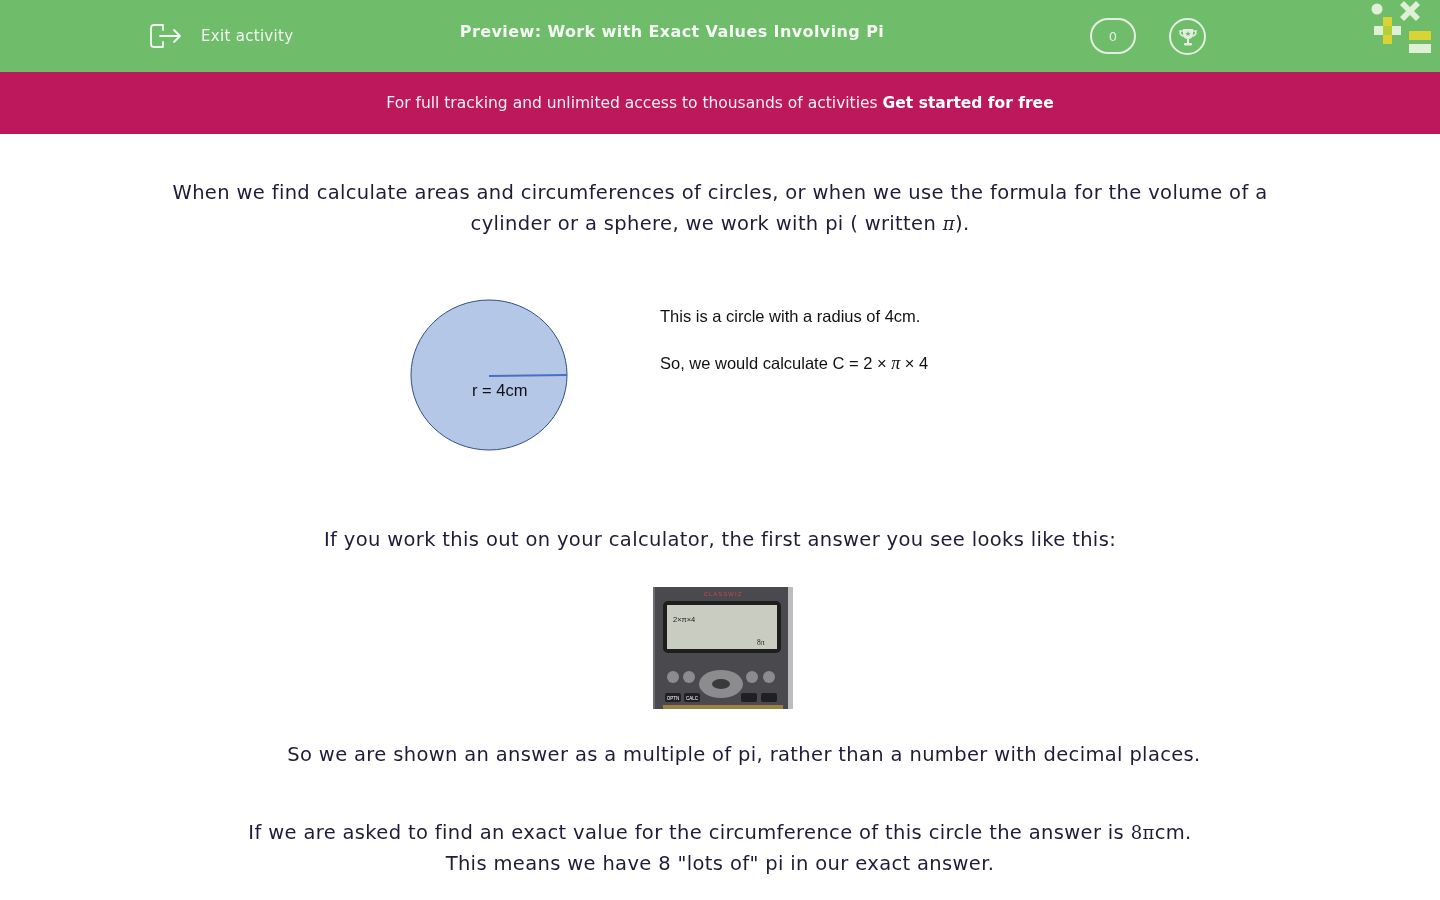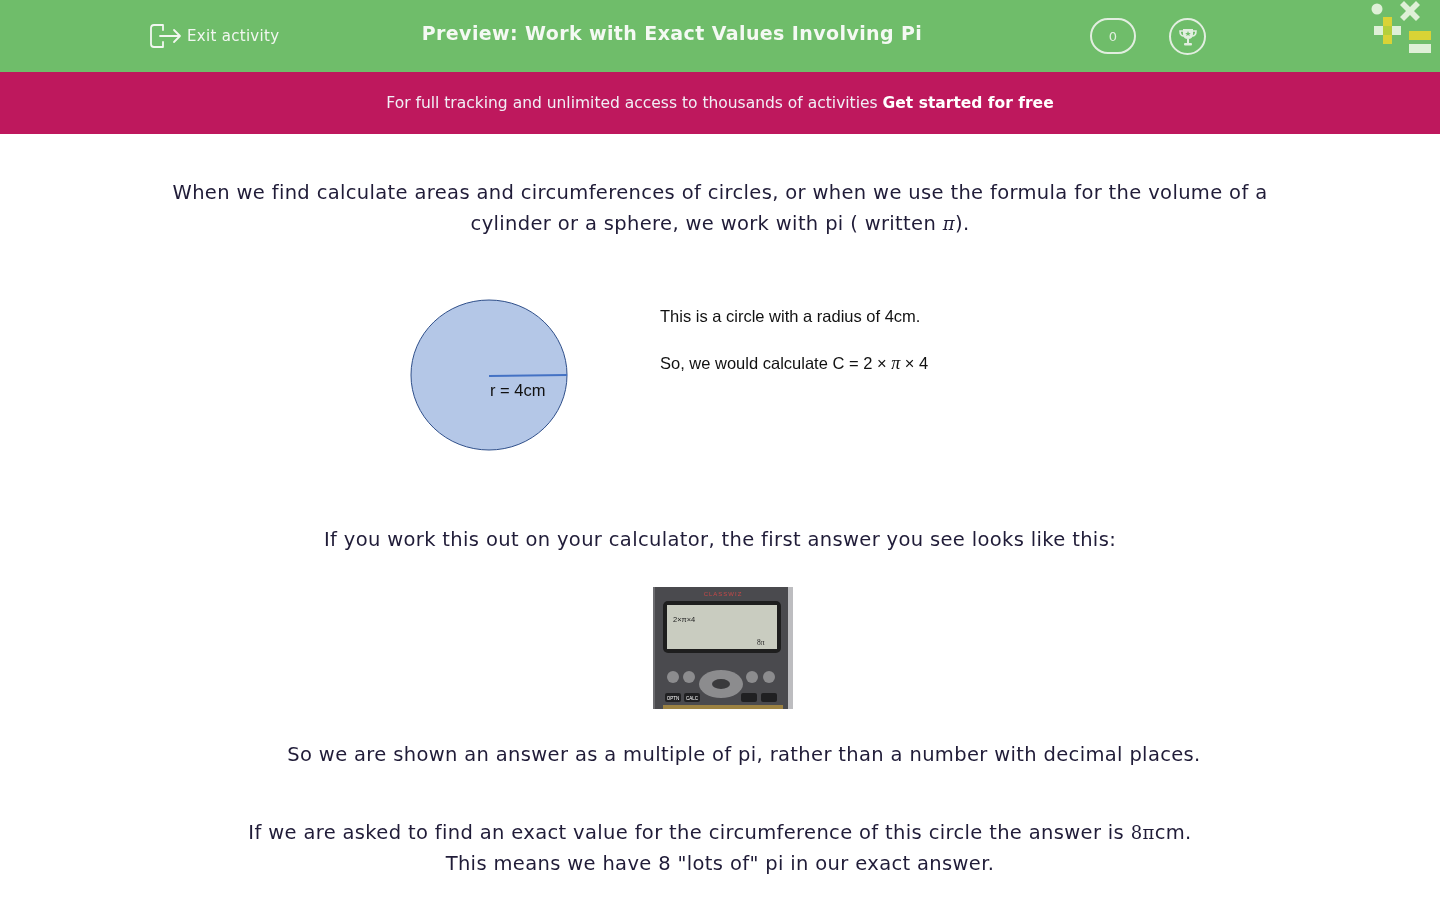--- a/index.html
+++ b/index.html
@@ -1,23 +1,23 @@
 <!DOCTYPE html>
 <html><head>
   <meta charset="utf-8">
   <style>
     * { box-sizing: border-box; margin: 0; padding: 0; }
     html, body { width: 1440px; height: 900px; overflow: hidden; background: #ffffff; }
     body { font-family: "DejaVu Sans", "Liberation Sans", sans-serif; color: #1f1a36; position: relative; }
 
     .topbar { position: absolute; left: 0; top: 0; width: 1440px; height: 72px; background: #6fbd6a; }
-    .exit { position: absolute; left: 149px; top: 22px; height: 28px; display: flex; align-items: center; gap: 4px; cursor: pointer; }
+    .exit { position: absolute; left: 149px; top: 22px; height: 28px; display: flex; align-items: center; gap: 18px; cursor: pointer; }
     .exit svg { width: 34px; height: 28px; }
     .exit-label { color: #f2f7f1; font-size: 15px; letter-spacing: 0.3px; }
-    .title { position: absolute; left: 0; width: 1344px; top: 22px; text-align: center; color: #f4f9f3; font-size: 19px; font-weight: bold; letter-spacing: 0.4px; }
+    .title { position: absolute; left: 0; width: 1344px; top: 22px; text-align: center; color: #f4f9f3; font-size: 16px; font-weight: bold; letter-spacing: 0.4px; }
     .score { position: absolute; left: 1090px; top: 18px; width: 46px; height: 36px; border: 2px solid #e2eee0; border-radius: 18px; color: #e2eee0; font-size: 13px; display: flex; align-items: center; justify-content: center; }
     .trophy { position: absolute; left: 1169px; top: 18px; width: 37px; height: 37px; border: 2px solid #e2eee0; border-radius: 50%; display: flex; align-items: center; justify-content: center; cursor: pointer; }
     .logo { position: absolute; left: 1366px; top: 0; width: 74px; height: 60px; }
 
     .banner { position: absolute; left: 0; top: 72px; width: 1440px; height: 62px; background: #be185d; display: flex; align-items: center; justify-content: center; color: #f1eff6; font-size: 15.5px; }
     .banner .cta { font-weight: bold; margin-left: 5px; color: #ffffff; cursor: pointer; }
 
     .content { position: absolute; left: 0; top: 134px; width: 1440px; }
     .para { text-align: center; font-size: 19.5px; letter-spacing: 0.35px; line-height: 31px; color: #201c38; }
     .pi { font-family: "DejaVu Serif", "Liberation Serif", serif; font-style: italic; font-size: 18px; }
@@ -79,21 +79,21 @@
   <p class="para intro">
     <span>When we find calculate areas and circumferences of circles, or when we use the formula for the volume of a cylinder or a sphere, we work with pi ( written</span>
     <span class="pi">π</span><span>).</span>
   </p>
 
   <div class="figure">
     <svg width="170" height="160" viewBox="0 0 170 160">
       <ellipse cx="84" cy="81" rx="78" ry="75" fill="#b4c7e7" stroke="#2f4f8a" stroke-width="1"></ellipse>
       <line x1="84" y1="82" x2="162" y2="81" stroke="#4472c4" stroke-width="2"></line>
     </svg>
-    <span style="position:absolute;left:85px;top:87px;font-family:'Liberation Sans',sans-serif;font-size:16.5px;color:#111;">r = 4cm</span>
+    <span style="position:absolute;left:67px;top:87px;font-family:'Liberation Sans',sans-serif;font-size:16.5px;color:#111;">r = 4cm</span>
     <div class="fig-text">
       <div>This is a circle with a radius of 4cm.</div>
       <div class="gap"></div>
       <div><span style="white-space:pre">So, we would calculate C = 2 × </span><span class="m">π</span><span style="white-space:pre"> × 4</span></div>
     </div>
   </div>
 
   <p class="para calc-line">If you work this out on your calculator, the first answer you see looks like this:</p>
 
   <svg class="calc-img" viewBox="0 0 140 122">

